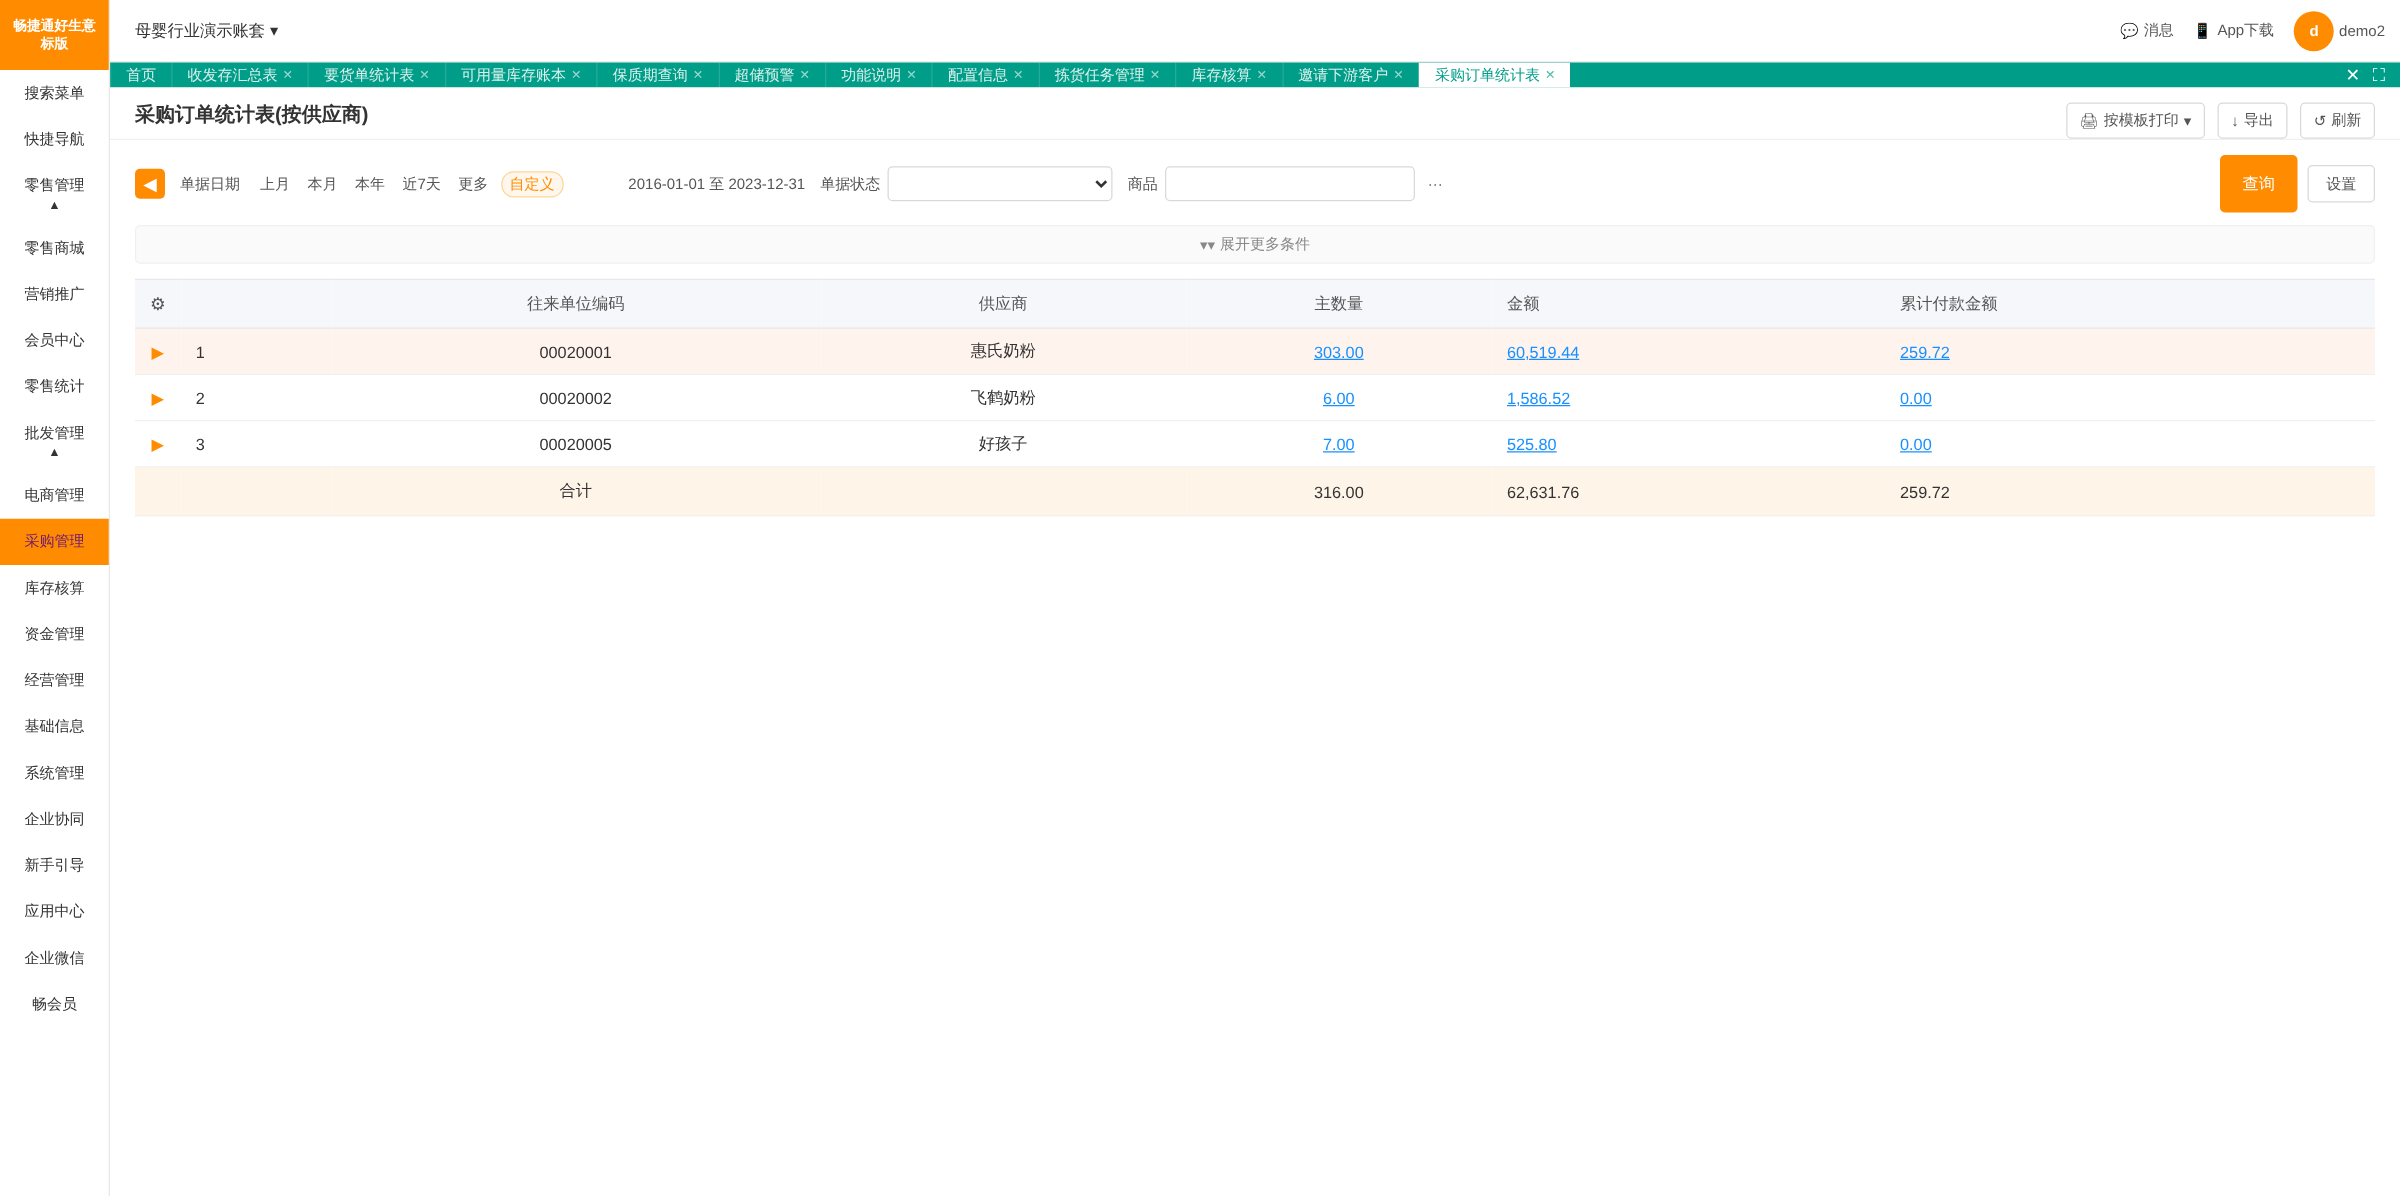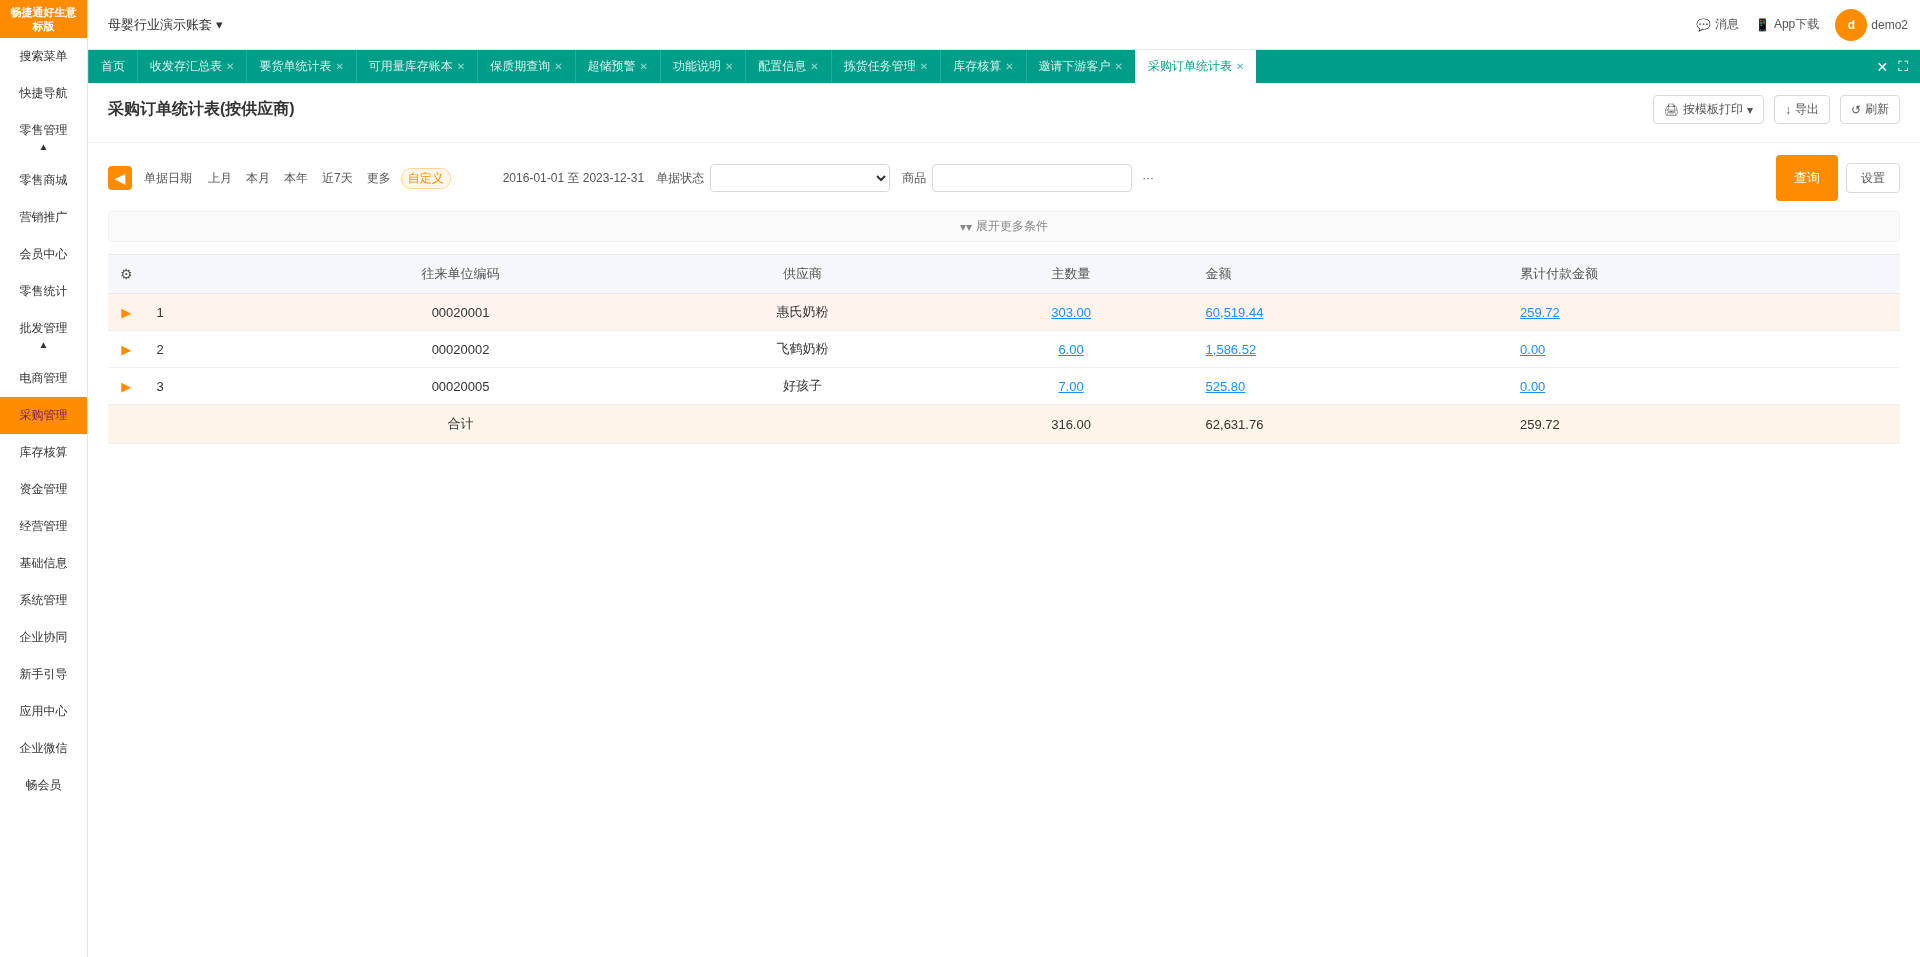--- a/index.html
+++ b/index.html
@@ -10,21 +10,21 @@
       width: 88px;
       background: #fff;
       display: flex;
       flex-direction: column;
       border-right: 1px solid #e8e8e8;
       z-index: 10;
       flex-shrink: 0;
     }
     .sidebar-logo {
       background: #ff8c00;
-      height: 38px;
+      height: 56px;
       display: flex;
       align-items: center;
       justify-content: center;
       padding: 8px;
     }
     .sidebar-logo-text {
       color: white;
       font-size: 11px;
       font-weight: bold;
       text-align: center;
@@ -94,21 +94,21 @@
       display: flex;
       align-items: center;
       justify-content: center;
       color: white;
       font-size: 12px;
       font-weight: bold;
     }
 
     
     .tab-bar {
-      height: 33px;
+      height: 20px;
       background: #009d88;
       display: flex;
       align-items: stretch;
       overflow: hidden;
     }
     .tab-item {
       padding: 0 12px;
       color: rgba(255,255,255,0.85);
       font-size: 12px;
       display: flex;
@@ -139,23 +139,22 @@
 
     
     .page-container {
       background: #fff;
       margin: 0;
       min-height: 100%;
     }
 
     
     .page-header {
-      padding: 12px 20px 18px;
-      display: flex;
-      align-items: center;
+      padding: 12px 20px 0;
+      display: flex;
       justify-content: space-between;
       border-bottom: 1px solid #f0f0f0;
     }
     .page-title {
       font-size: 16px;
       font-weight: 600;
       color: #333;
     }
     .page-actions {
       display: flex;

